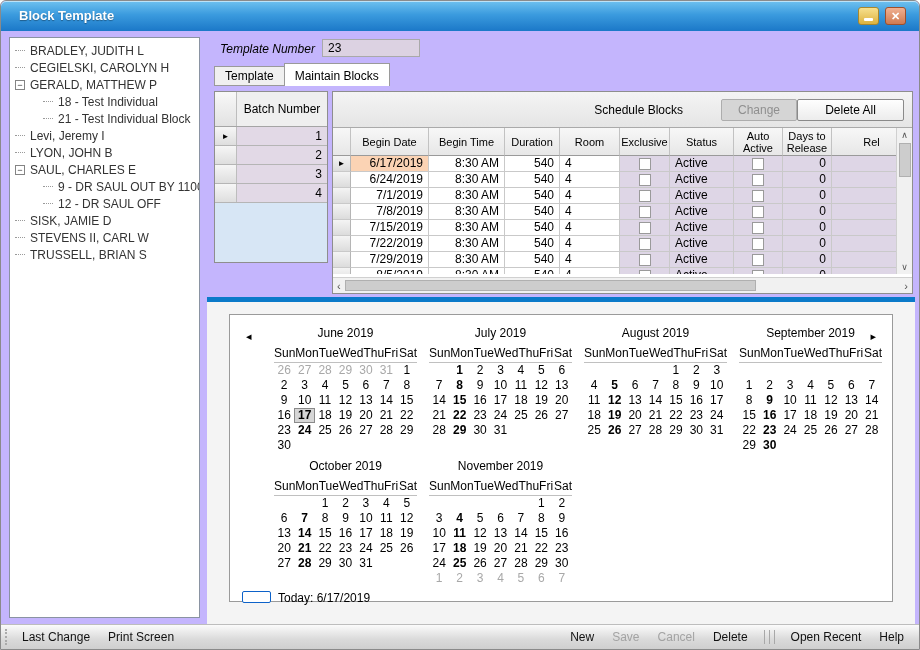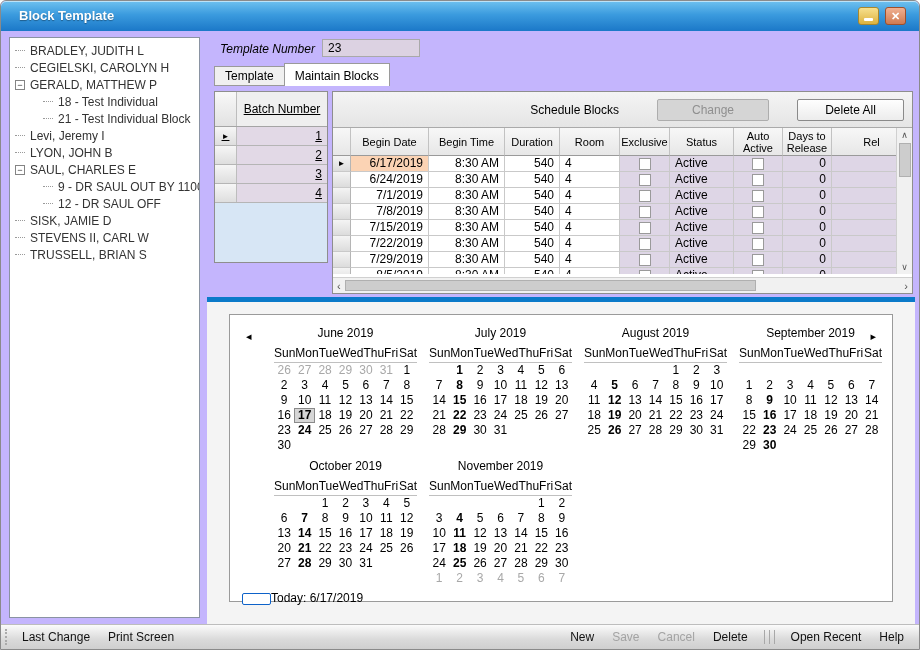--- a/index.html
+++ b/index.html
@@ -40,38 +40,38 @@
 
   
   .tabs { position: absolute; left: 213px; top: 62px; display: flex; align-items: flex-end; height: 23px; }
   .tab { font-size: 12px; padding: 2px 10px 0; border: 1px solid #9a9a9a; background: #F0F0F0;
     height: 20px; margin-right: -1px; }
   .tab.active { background: #fff; height: 23px; border-bottom: none; position: relative;
     z-index: 2; padding-top: 5px; }
 
   
   .batch-grid { position: absolute; left: 213px; top: 90px; width: 114px; height: 172px;
-    border: 1px solid #8e8e8e; background: #D7E6F5; text-decoration: underline; }
+    border: 1px solid #8e8e8e; background: #D7E6F5; }
   .bg-header { display: flex; height: 35px; border-bottom: 1px solid #a5a5a5; background: #EFEFEF; }
   .bg-corner { width: 22px; border-right: 1px solid #bdbdbd; background: linear-gradient(#f8f8f8, #e2e2e2); }
   .bg-title { flex: 1; display: flex; align-items: center; justify-content: center; font-size: 12px; }
   .bg-row { display: flex; height: 19px; border-bottom: 1px solid #b5b5b5; }
   .bg-sel { width: 22px; background: linear-gradient(#f6f6f6, #dedede); border-right: 1px solid #bdbdbd;
     display: flex; align-items: center; justify-content: center; font-size: 8px; }
   .bg-val { flex: 1; background: #E2D9E6; font-size: 12px; text-align: right; padding: 2px 5px 0 0; }
 
   
   .sched-panel { position: absolute; left: 331px; top: 90px; width: 581px; height: 203px;
     border: 1px solid #8e8e8e; background: #fff; }
   .sched-top { height: 36px; background: linear-gradient(#f4f4f4, #e5e5e5);
     border-bottom: 1px solid #aaa; display: flex; align-items: center;
     justify-content: flex-end; padding-right: 8px; }
   .sched-title { font-size: 12px; margin-right: 38px; }
-  .btn-change { width: 112px; height: 22px; background: #D5D5D5; border: 1px solid #ADADAD;
-    border-radius: 2px; color: #8f8f8f; font-size: 12px; text-align: center; line-height: 20px; margin-right: 28px; }
+  .btn-change { width: 76px; height: 22px; background: #D5D5D5; border: 1px solid #ADADAD;
+    border-radius: 2px; color: #8f8f8f; font-size: 12px; text-align: center; line-height: 20px; }
   .btn-delall { width: 107px; height: 22px; background: linear-gradient(#fefefe, #ececec);
     border: 1px solid #8a8a8a; border-radius: 2px; color: #000; font-size: 12px; text-align: center; line-height: 20px; }
 
   .sched-grid { position: absolute; left: 0; top: 36px; right: 0; height: 146px; overflow: hidden; }
   .srow { display: grid; grid-template-columns: 18px 78px 76px 55px 60px 50px 64px 49px 49px 1fr; }
   .srow.header { height: 28px; }
   .hcell { background: linear-gradient(#f7f7f7, #e7e7e7); border-right: 1px solid #c2c2c2;
     border-bottom: 1px solid #9a9a9a; font-size: 11px; display: flex; align-items: center;
     justify-content: center; text-align: center; line-height: 12px; padding: 0 2px; }
   .srow.data { height: 16px; }
@@ -107,21 +107,21 @@
   .nav-next { right: 16px; }
   .months { display: grid; grid-template-columns: repeat(4, 1fr); column-gap: 12px; row-gap: 3px; margin-left: 32px; }
   .month-title { text-align: center; font-size: 12px; height: 21px; line-height: 20px; }
   .dow-row { display: grid; grid-template-columns: repeat(7, 1fr); border-bottom: 1px solid #c0c0c0; height: 19px; }
   .dow { font-size: 12px; text-align: left; line-height: 18px; }
   .week { display: grid; grid-template-columns: repeat(7, 1fr); height: 15px; }
   .day { font-size: 12px; text-align: center; line-height: 15px; height: 15px; }
   .day.m { color: #A8A8A8; }
   .day.b { font-weight: bold; }
   .day.s { font-weight: bold; background: #D6D6D6; box-shadow: inset 0 0 0 1px #8a8a8a; }
-  .today-row { display: flex; align-items: flex-end; margin-top: 5px; }
+  .today-row { display: flex; align-items: flex-start; margin-top: 5px; gap: 7px; }
   .today-box { width: 29px; height: 12px; border: 1px solid #0D62C9; border-radius: 2px; background: #fff; }
   .today-label { font-size: 12px; }
 
   
   .statusbar { position: absolute; left: 0; bottom: 0; width: 100%; height: 25px;
     background: linear-gradient(#FBFBFB, #DADADA 60%, #CFCFCF);
     border-top: 1px solid #bdbdbd; display: flex; align-items: center; font-size: 12px; }
   .sb-grip { width: 4px; height: 16px; border-left: 2px dotted #aaa; margin: 0 4px 0 4px; }
   .sb-left, .sb-right { display: flex; align-items: center; }
   .sb-right { margin-left: auto; margin-right: 6px; }

